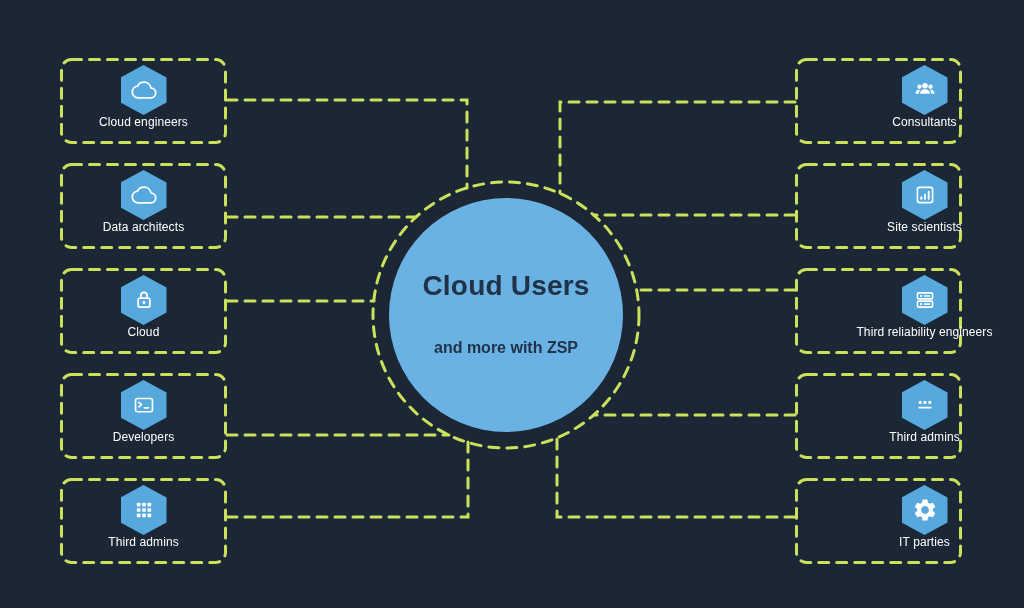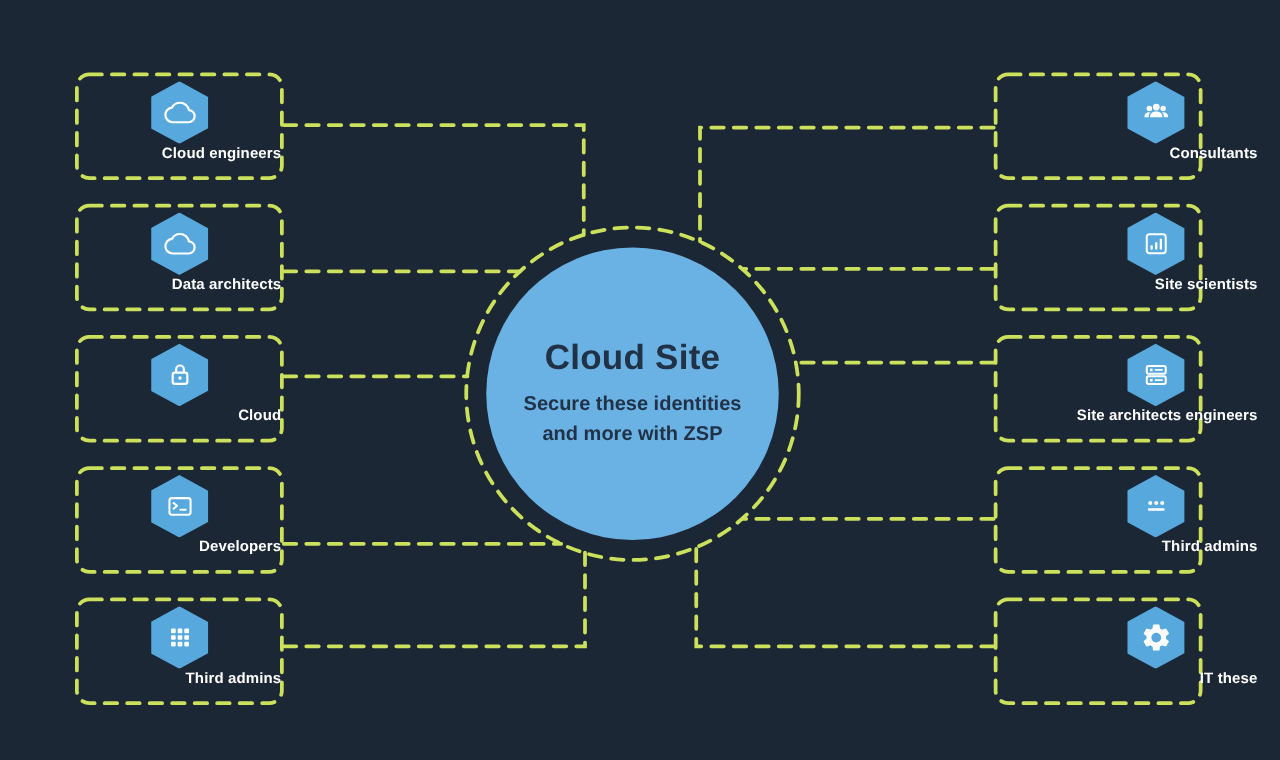--- a/index.html
+++ b/index.html
@@ -32,24 +32,24 @@
     transform: translateX(-50%);
     width: 46px; height: 50px;
     background: var(--hexagon, #57a9dd);
     clip-path: polygon(50% 0%, 100% 25%, 100% 75%, 50% 100%, 0% 75%, 0% 25%);
     display: flex; align-items: center; justify-content: center;
   }
   .hex svg { width: 26px; height: 26px; }
   .box-label {
     position: absolute;
     left: 2px; right: 2px; top: 57px;
-    text-align: right;
+    text-align: center;
     color: var(--label_text, #ffffff);
     font-size: 12px;
-    font-weight: bold;
+    font-weight: normal;
     letter-spacing: 0.1px;
     white-space: nowrap;
   }
   .center-circle {
     position: absolute;
     left: 389px; top: 198px;
     width: 234px; height: 234px;
     border-radius: 50%;
     background: var(--circle, #6ab2e4);
     display: flex; flex-direction: column;
@@ -201,43 +201,43 @@
   <div class="hex">
     <svg viewBox="0 0 24 24">
       <rect x="5" y="5.4" width="14" height="5.6" rx="1.3" fill="none" stroke="#fff" stroke-width="1.5"></rect>
       <rect x="5" y="13" width="14" height="5.6" rx="1.3" fill="none" stroke="#fff" stroke-width="1.5"></rect>
       <rect x="7.4" y="7.3" width="1.9" height="1.9" fill="#fff"></rect>
       <line x1="11.5" y1="8.2" x2="16.2" y2="8.2" stroke="#fff" stroke-width="1.4" stroke-linecap="round"></line>
       <rect x="7.4" y="14.9" width="1.9" height="1.9" fill="#fff"></rect>
       <line x1="11.5" y1="15.8" x2="16.2" y2="15.8" stroke="#fff" stroke-width="1.4" stroke-linecap="round"></line>
     </svg>
   </div>
-  <div class="box-label">Site architects engineers</div>
+  <div class="box-label">Third reliability engineers</div>
 </div>
 
 <div class="user-box col-right row-3">
   <div class="hex">
     <svg viewBox="0 0 24 24">
       <circle cx="7.6" cy="9.6" r="1.5" fill="#fff"></circle>
       <circle cx="12" cy="9.6" r="1.5" fill="#fff"></circle>
       <circle cx="16.4" cy="9.6" r="1.5" fill="#fff"></circle>
       <line x1="6.6" y1="14.4" x2="17.4" y2="14.4" stroke="#fff" stroke-width="1.7" stroke-linecap="round"></line>
     </svg>
   </div>
   <div class="box-label">Third admins</div>
 </div>
 
 <div class="user-box col-right row-4">
   <div class="hex">
     <svg viewBox="0 0 24 24">
       <path d="M19.14 12.94c.04-.3.06-.61.06-.94 0-.32-.02-.64-.07-.94l2.03-1.58a.49.49 0 0 0 .12-.61l-1.92-3.32a.488.488 0 0 0-.59-.22l-2.39.96c-.5-.38-1.03-.7-1.62-.94l-.36-2.54a.484.484 0 0 0-.48-.41h-3.84c-.24 0-.43.17-.47.41l-.36 2.54c-.59.24-1.13.57-1.62.94l-2.39-.96c-.22-.08-.47 0-.59.22L2.74 8.87c-.12.21-.08.47.12.61l2.03 1.58c-.05.3-.09.63-.09.94s.02.64.07.94l-2.03 1.58a.49.49 0 0 0-.12.61l1.92 3.32c.12.22.37.29.59.22l2.39-.96c.5.38 1.03.7 1.62.94l.36 2.54c.05.24.24.41.48.41h3.84c.24 0 .44-.17.47-.41l.36-2.54c.59-.24 1.13-.56 1.62-.94l2.39.96c.22.08.47 0 .59-.22l1.92-3.32c.12-.22.07-.47-.12-.61l-2.01-1.58zM12 15.6c-1.98 0-3.6-1.62-3.6-3.6s1.62-3.6 3.6-3.6 3.6 1.62 3.6 3.6-1.62 3.6-3.6 3.6z" fill="#fff"></path>
     </svg>
   </div>
-  <div class="box-label">IT these</div>
+  <div class="box-label">IT parties</div>
 </div>
 
 <div class="center-circle">
-  <div class="center-title">Cloud Site</div>
+  <div class="center-title">Cloud Users</div>
   <div class="center-subtitle">
-    <span>Secure these identities</span><br>
+    <br>
     <span>and more with ZSP</span>
   </div>
 </div>
 
 </body></html>

